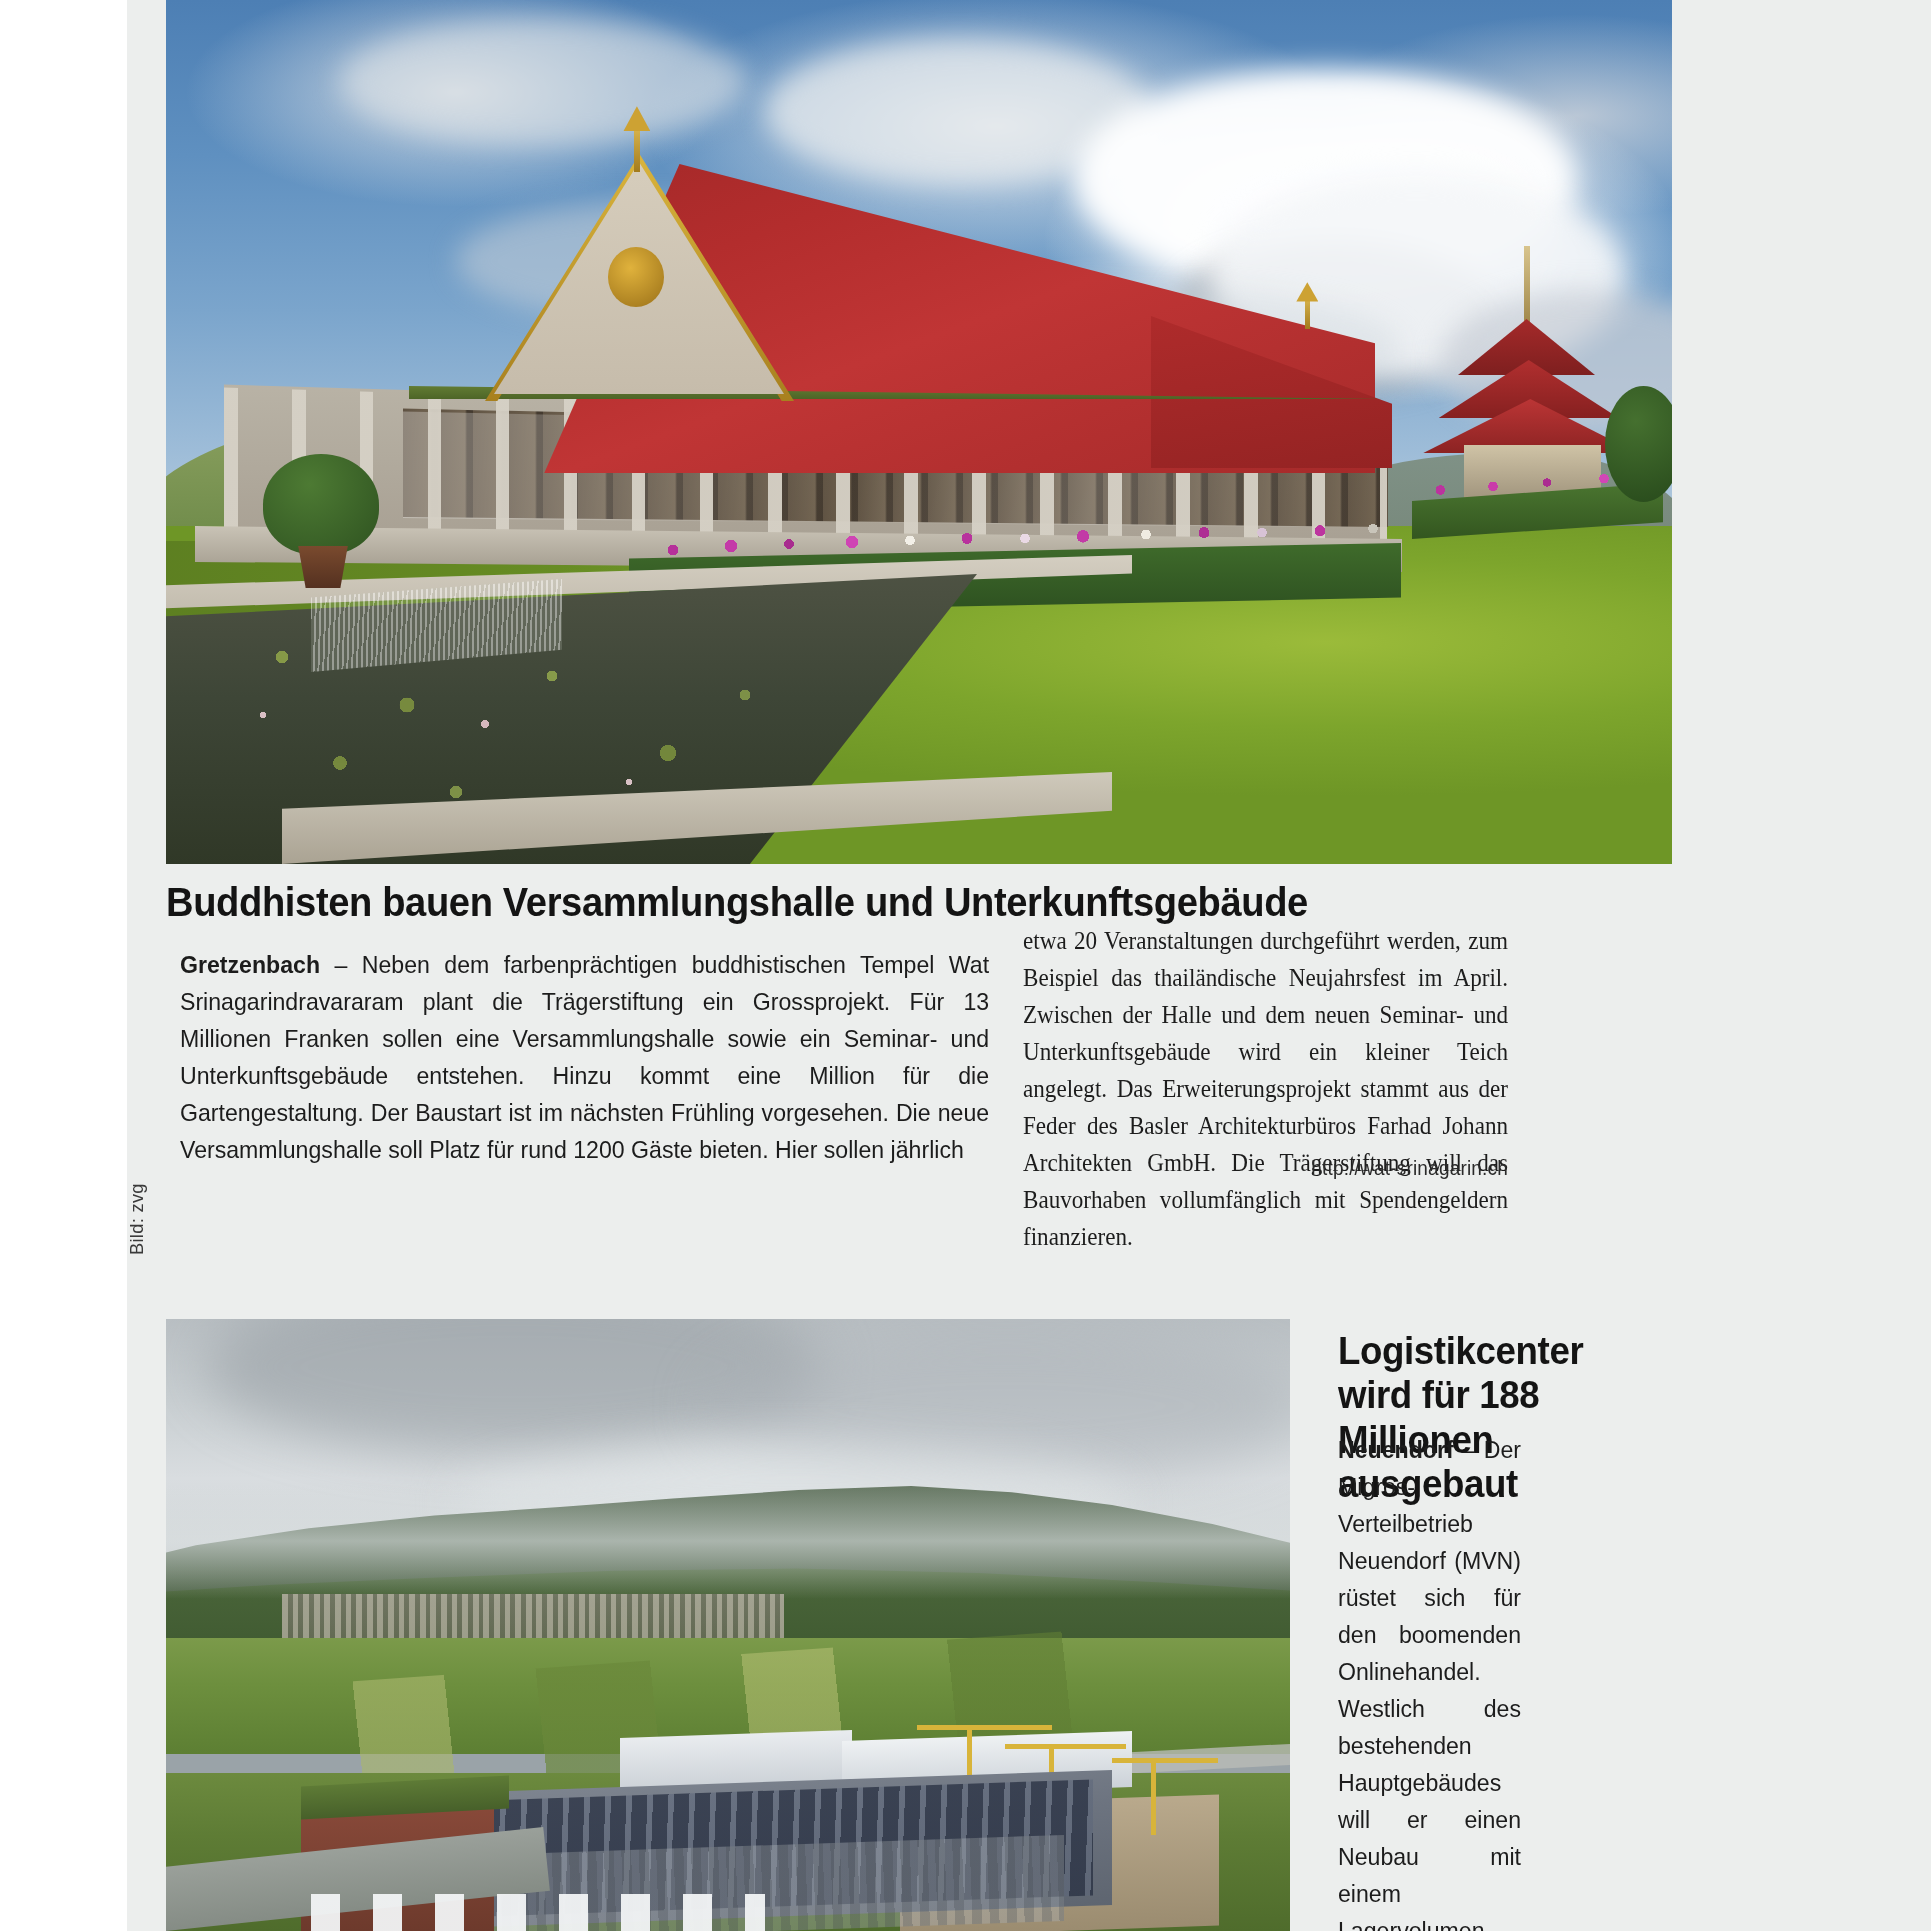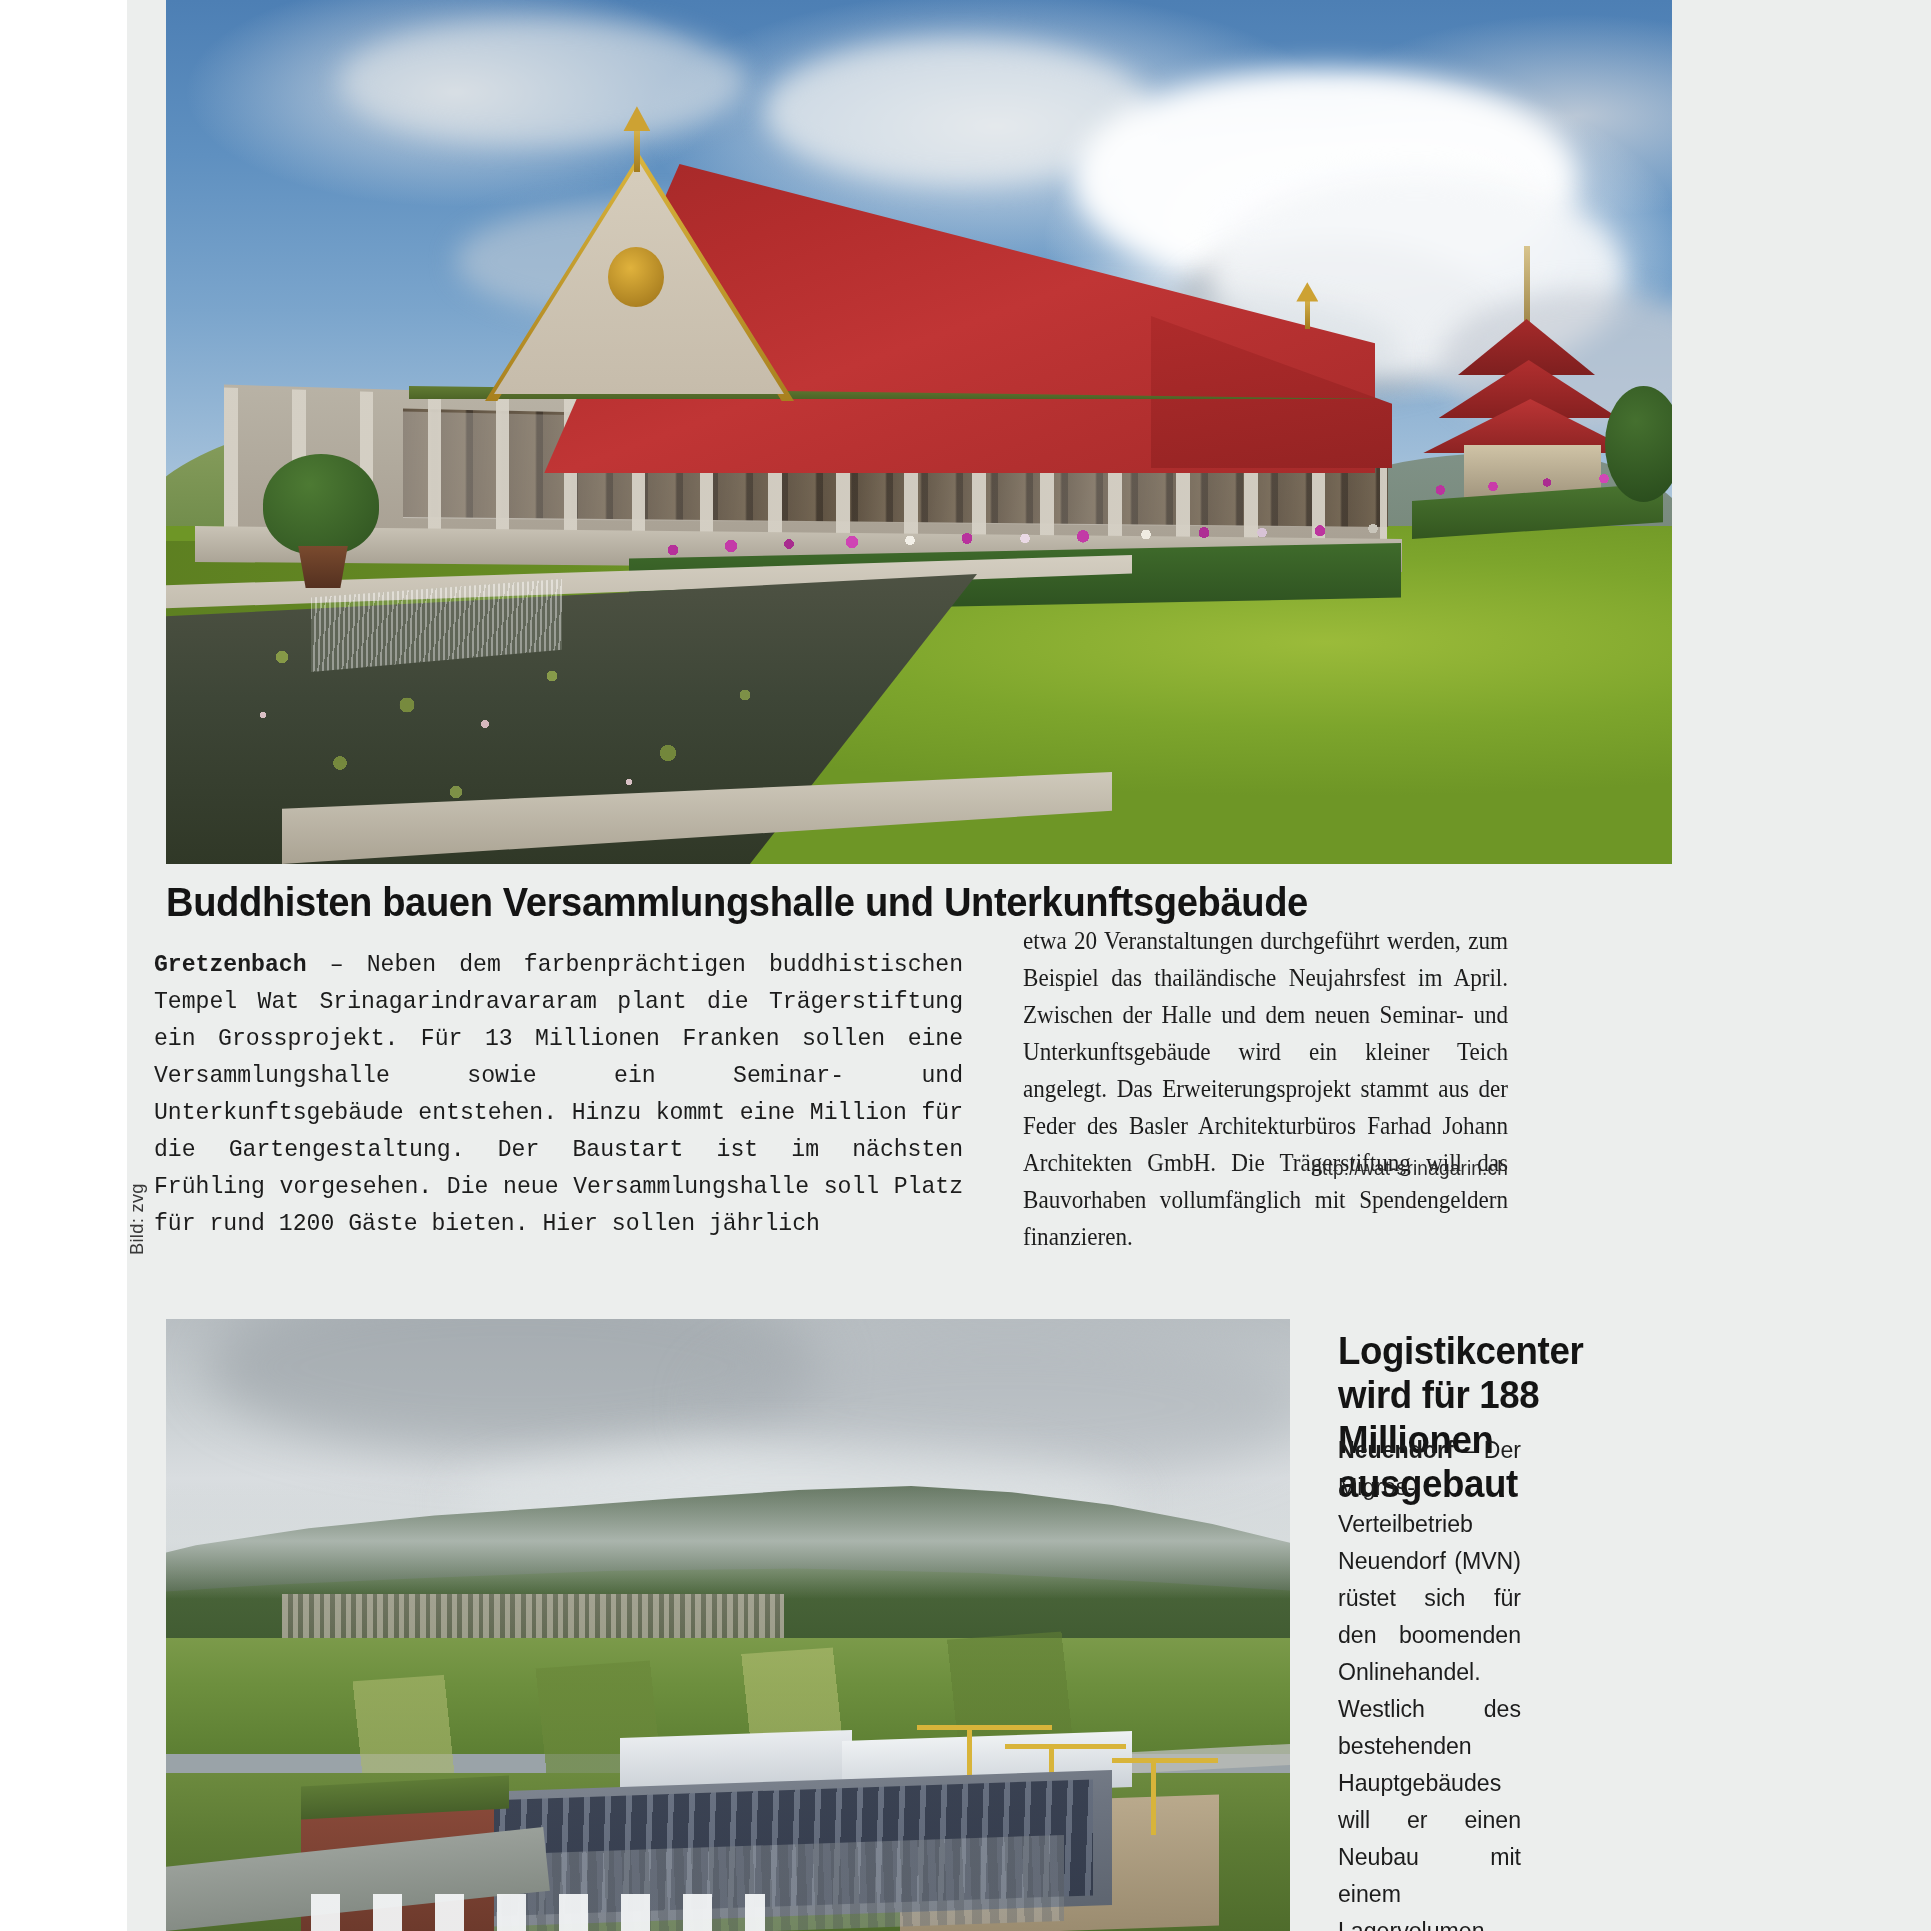--- a/index.html
+++ b/index.html
@@ -314,23 +314,22 @@
     font-size: 41px;
     font-weight: 700;
     line-height: 1.06;
     letter-spacing: -0.4px;
     color: #141414;
     transform: scaleX(0.93);
     transform-origin: left top;
   }
 
   .a1-col-left {
-    position: absolute; left: 154px; top: 946px;
+    position: absolute; left: 180px; top: 946px;
     width: 809px;
-    font-family: Liberation Mono, monospace;
   }
   .a1-col-right {
     position: absolute; left: 1023px; top: 922px;
     width: 485px;
     font-family: Liberation Serif, serif;
   }
   .body-text {
     font-size: 24.6px;
     line-height: 37px;
     color: #1c1c1c;

